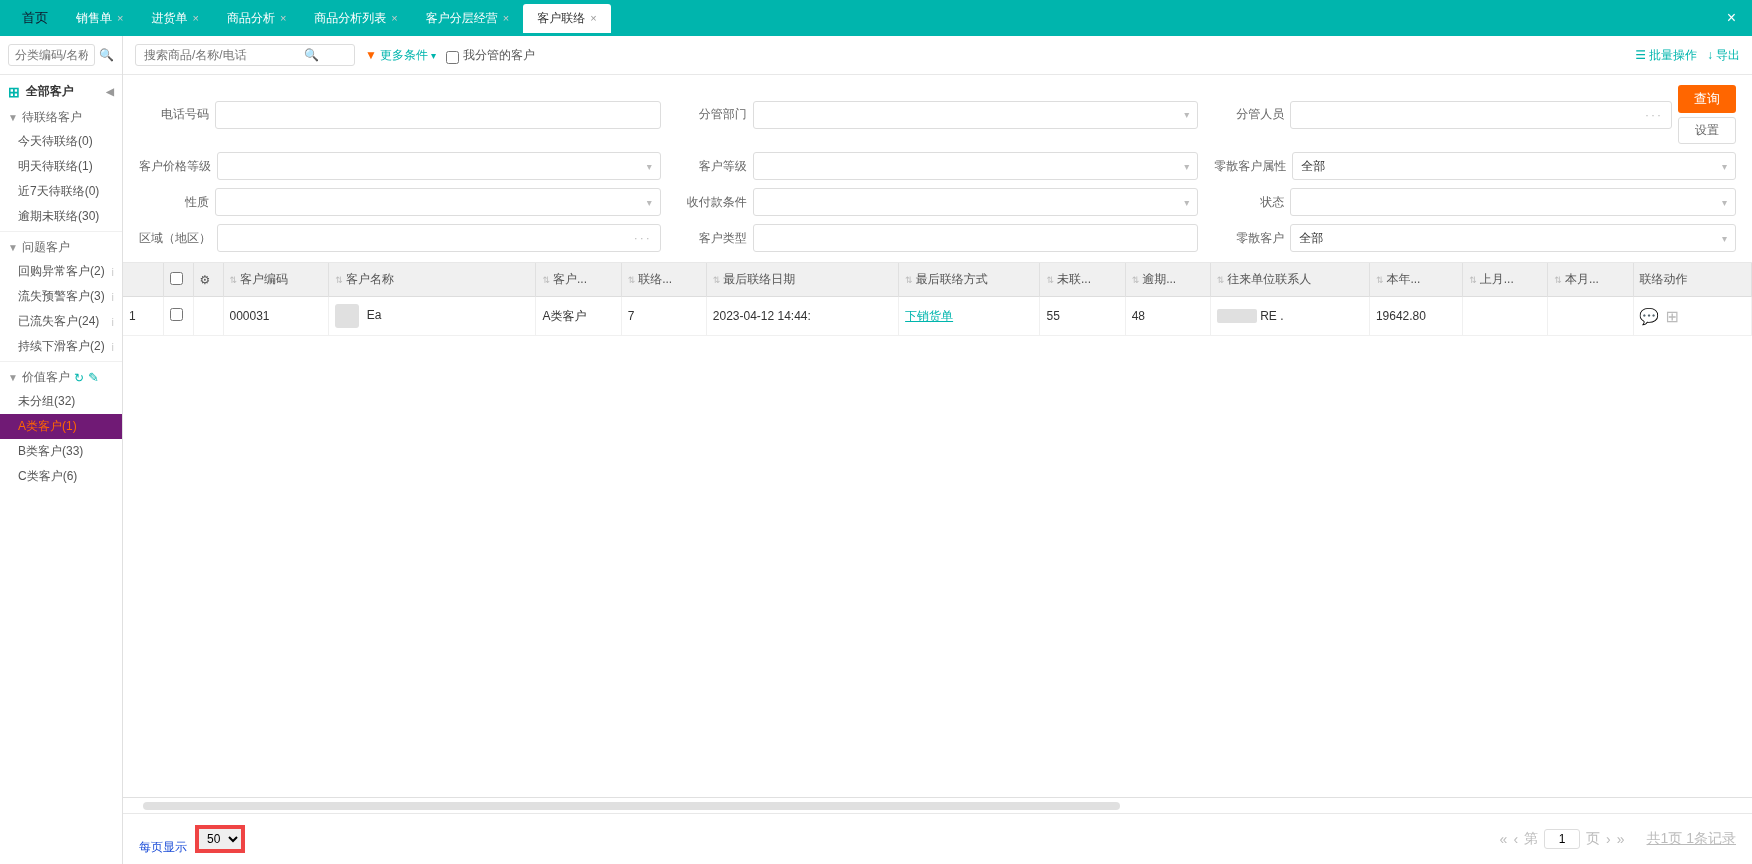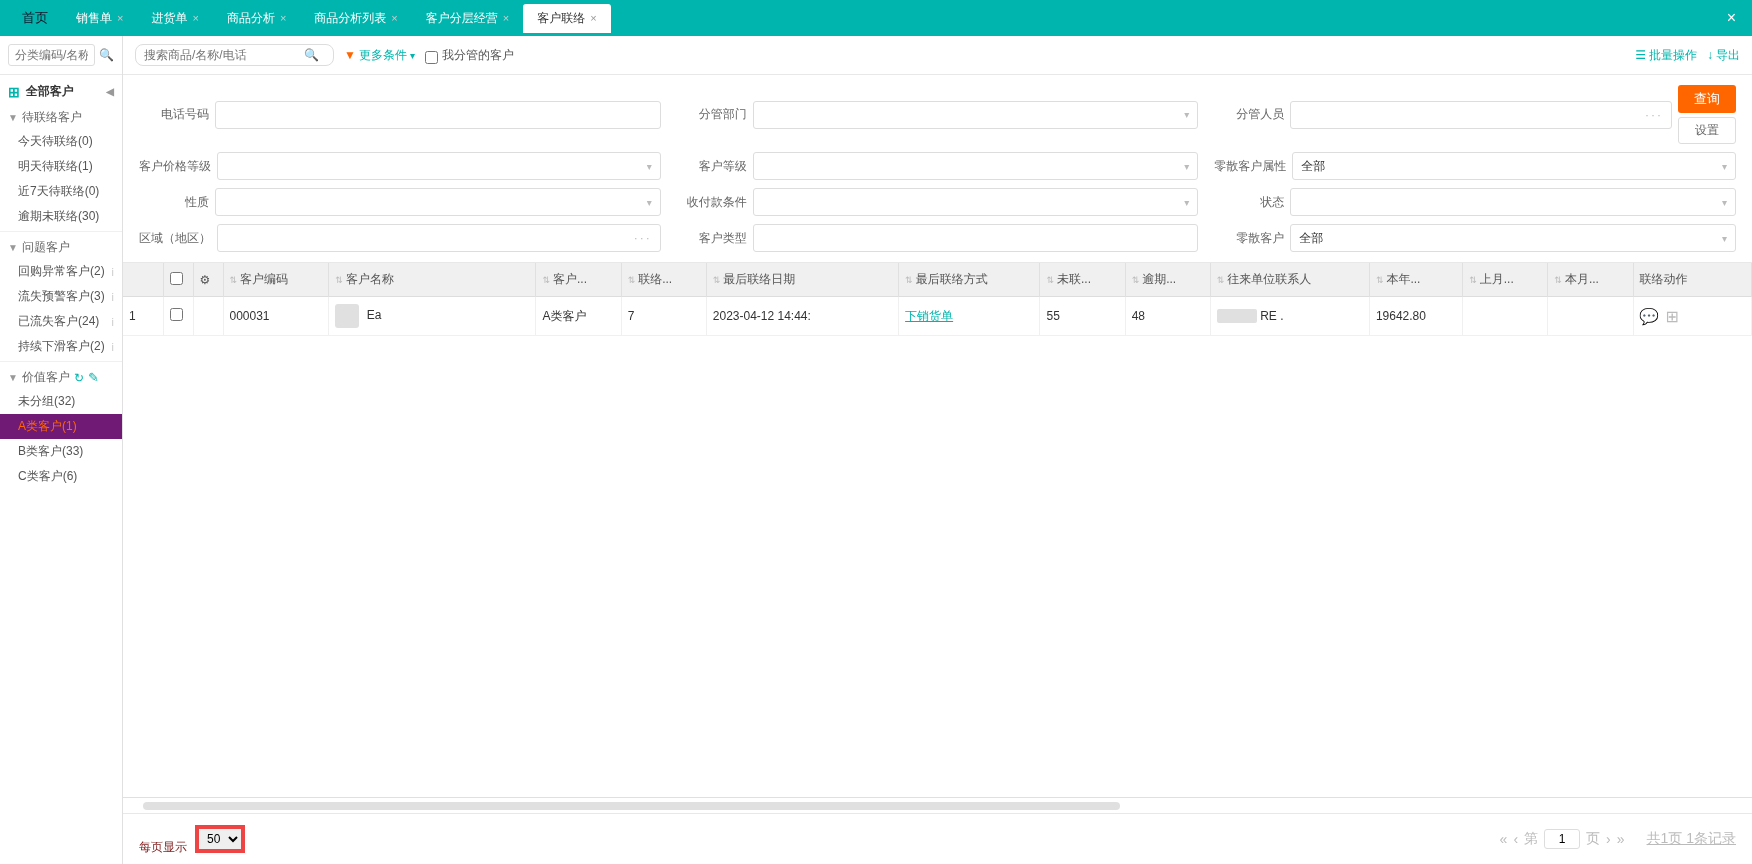--- a/index.html
+++ b/index.html
@@ -126,23 +126,23 @@
       padding: 8px 12px;
       display: flex;
       align-items: center;
       gap: 10px;
       border-bottom: 1px solid #e8e8e8;
     }
     .filter-search-box {
       display: flex;
       align-items: center;
       border: 1px solid #ddd;
-      border-radius: 8px;
+      border-radius: 3px;
       padding: 3px 8px;
-      width: 199px;
+      width: 220px;
     }
     .filter-search-box input {
       border: none;
       outline: none;
       font-size: 12px;
       color: #999;
       width: 160px;
     }
     .filter-search-box .icon { color: #00b5ad; cursor: pointer; }
     .more-conditions {
@@ -295,21 +295,21 @@
     .pagination-bar {
       background: #fff;
       padding: 8px 16px;
       display: flex;
       align-items: center;
       gap: 8px;
       border-top: 1px solid #e8e8e8;
       font-size: 12px;
       color: #555;
     }
-    .pagination-bar .page-size-label { color: #7f1d1d; margin-top: 17px; }
+    .pagination-bar .page-size-label { color: #1d4ed8; margin-top: 17px; }
     .pagination-bar select {
       border: 4px solid #ef4444;
       border-radius: 0;
       padding: 2px 4px;
       font-size: 12px;
       outline: none;
     }
     .page-nav { display: flex; align-items: center; gap: 6px; margin-left: auto; }
     .page-nav span { color: #bbb; cursor: pointer; font-size: 14px; }
     .page-input {

